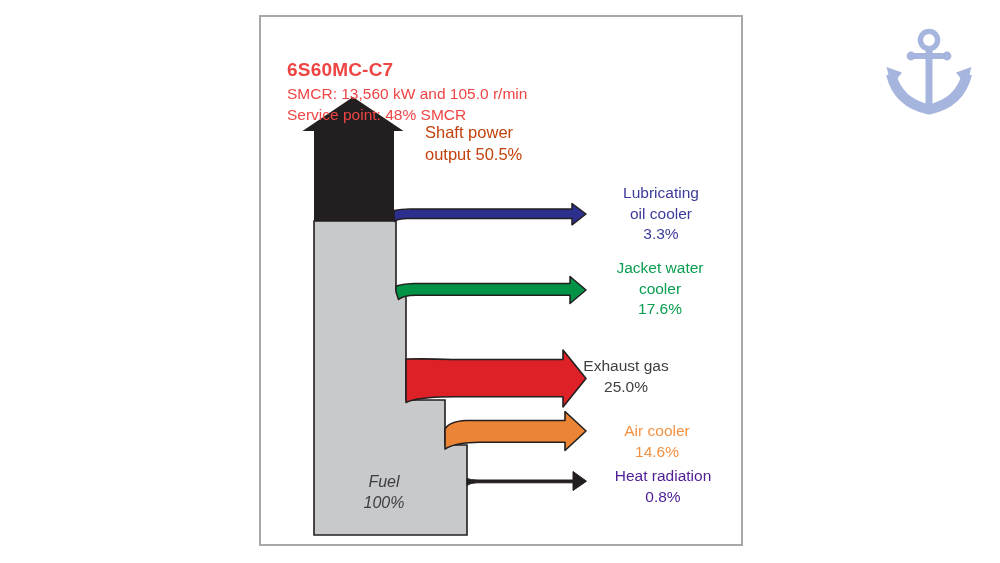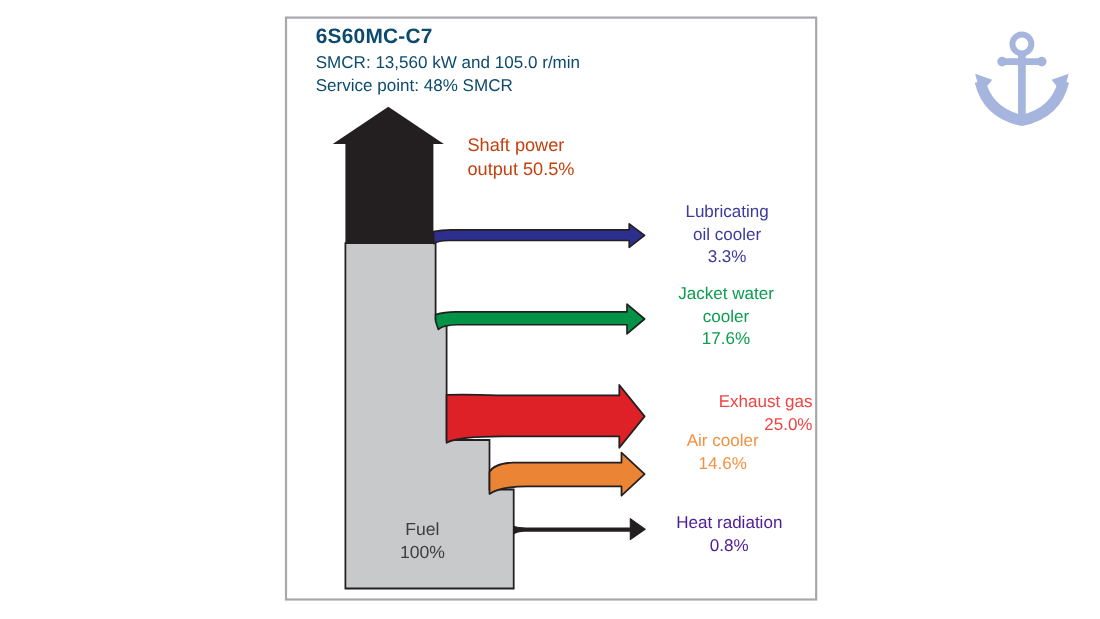--- a/index.html
+++ b/index.html
@@ -6,38 +6,38 @@
   body{
     width:1000px;height:563px;position:relative;overflow:hidden;
     background:#ffffff;font-family:"Liberation Sans", sans-serif;
     -webkit-font-smoothing:antialiased;
   }
   .frame{
     position:absolute;left:259px;top:15px;width:484px;height:531px;
     border:2px solid #a6a8ab;box-sizing:border-box;background:#ffffff;
   }
   svg.scene{position:absolute;left:0;top:0;}
-  .hdr{position:absolute;left:287px;color:#0c4a6e;}
+  .hdr{position:absolute;left:287px;color:#ef4444;margin-top:36px;}
   .hdr-title{top:23px;font-size:19px;font-weight:bold;letter-spacing:.2px;}
   .hdr-sub1{top:49px;font-size:15.5px;}
   .hdr-sub2{top:70px;font-size:15.5px;}
   .lbl{
     position:absolute;white-space:pre-line;text-align:center;
     transform:translateX(-50%);font-size:15.5px;line-height:20.5px;
   }
   .lbl-shaft{
     position:absolute;left:425px;top:121px;white-space:pre-line;
     text-align:left;font-size:16.5px;line-height:22px;color:#c2410c;
   }
   .lbl-lube   {left:661px;top:183px;color:#3c3b99;text-align:center;}
   .lbl-jacket {left:660px;top:258px;color:#0a9d4f;}
-  .lbl-exhaust{left:696px;top:356px;color:#ef4444;text-align:right;}
-  .lbl-air    {left:657px;top:391px;color:#f39143;}
+  .lbl-exhaust{left:626px;top:356px;color:#404040;}
+  .lbl-air    {left:657px;top:421px;color:#f39143;}
   .lbl-heat   {left:663px;top:466px;color:#4c1d95;}
-  .lbl-fuel   {left:384px;top:472px;color:#3e3e40;font-size:16px;}
+  .lbl-fuel   {left:384px;top:472px;color:#3e3e40;font-size:16px;font-style:italic;}
 </style>
 </head>
 <body>
 
 <div class="frame"></div>
 
 <svg class="scene" width="1000" height="563" viewBox="0 0 1000 563">
 
   <path d="M353 97 L403.5 131 L394 131 L394 221 L314 221 L314 131 L302.5 131 Z" fill="#231f20"></path>
 

